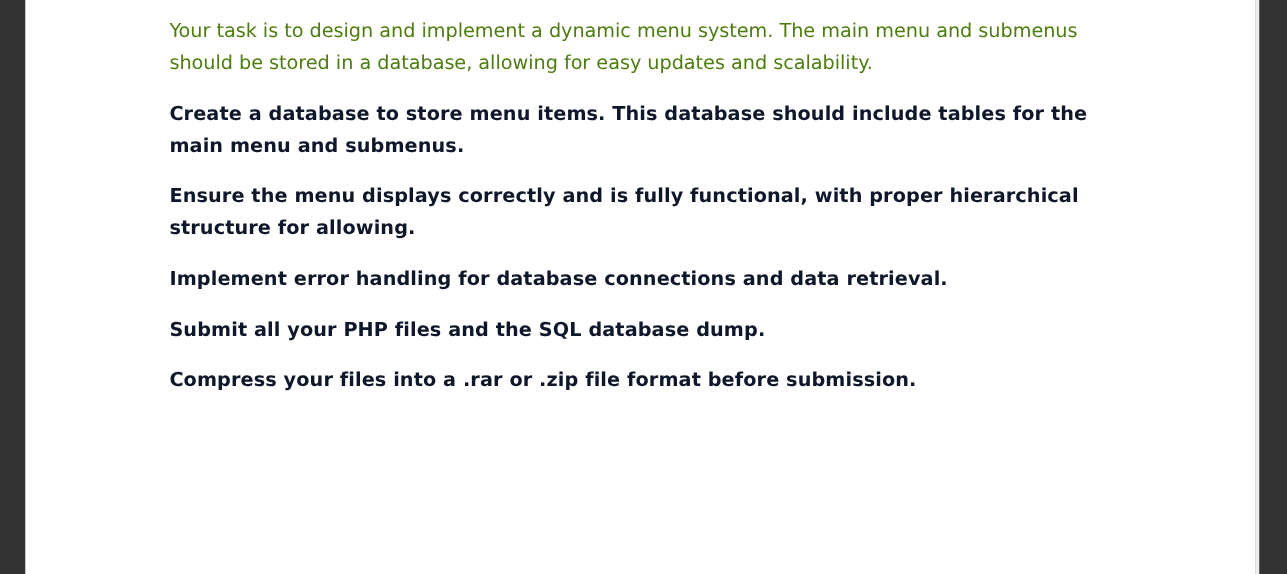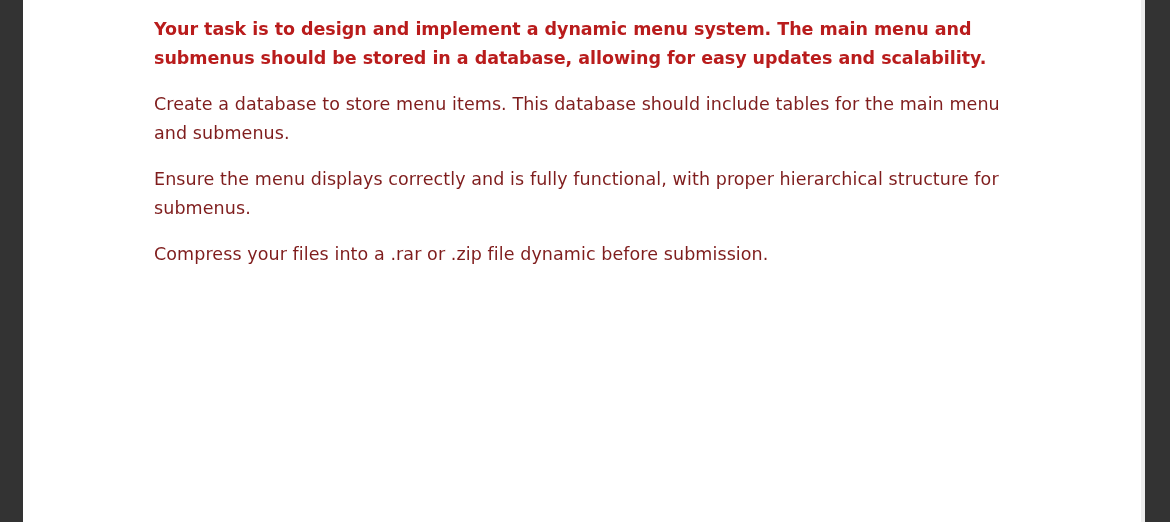--- a/index.html
+++ b/index.html
@@ -54,60 +54,62 @@
   }
 
   .doc-body {
     position: absolute;
     left: 131px;
     top: 0px;
     width: 862px;
   }
 
   .para {
-    color: #7f1d1d;
+    color: #0f172a;
     font-size: 17.5px;
     line-height: 29px;
     margin: 0 0 17px 0;
     letter-spacing: 0.005em;
-    font-weight: 400;
+    font-weight: 700;
     text-align: left;
   }
 
   .para.first {
     margin-top: 15px;
   }
 
   .para.bold {
-    font-weight: 700;
-    color: #b91c1c;
+    font-weight: 400;
+    color: #4d7c0f;
     letter-spacing: -0.002em;
   }
 </style>
 </head>
 <body>
 
 <div class="viewer">
 
   <div class="gutter-left"></div>
 
   <div class="page">
     <div class="doc-body">
 
       <p class="para bold first">Your task is to design and implement a dynamic menu system. The main menu and submenus should be stored in a database, allowing for easy updates and scalability.</p>
 
       <p class="para">Create a database to store menu items. This database should include tables for the main menu and submenus.</p>
 
 
-      <p class="para">Ensure the menu displays correctly and is fully functional, with proper hierarchical structure for submenus.</p>
+      <p class="para">Ensure the menu displays correctly and is fully functional, with proper hierarchical structure for allowing.</p>
+
+      <p class="para">Implement error handling for database connections and data retrieval.</p>
 
 
+      <p class="para">Submit all your PHP files and the SQL database dump.</p>
 
-
-      <p class="para">Compress your files into a .rar or .zip file dynamic before submission.</p>
+      <p class="para">Compress your files into a .rar or .zip file format before submission.</p>
 
     </div>
   </div>
 
   <div class="page-edge"></div>
 
   <div class="gutter-right"></div>
 
 </div>
 

